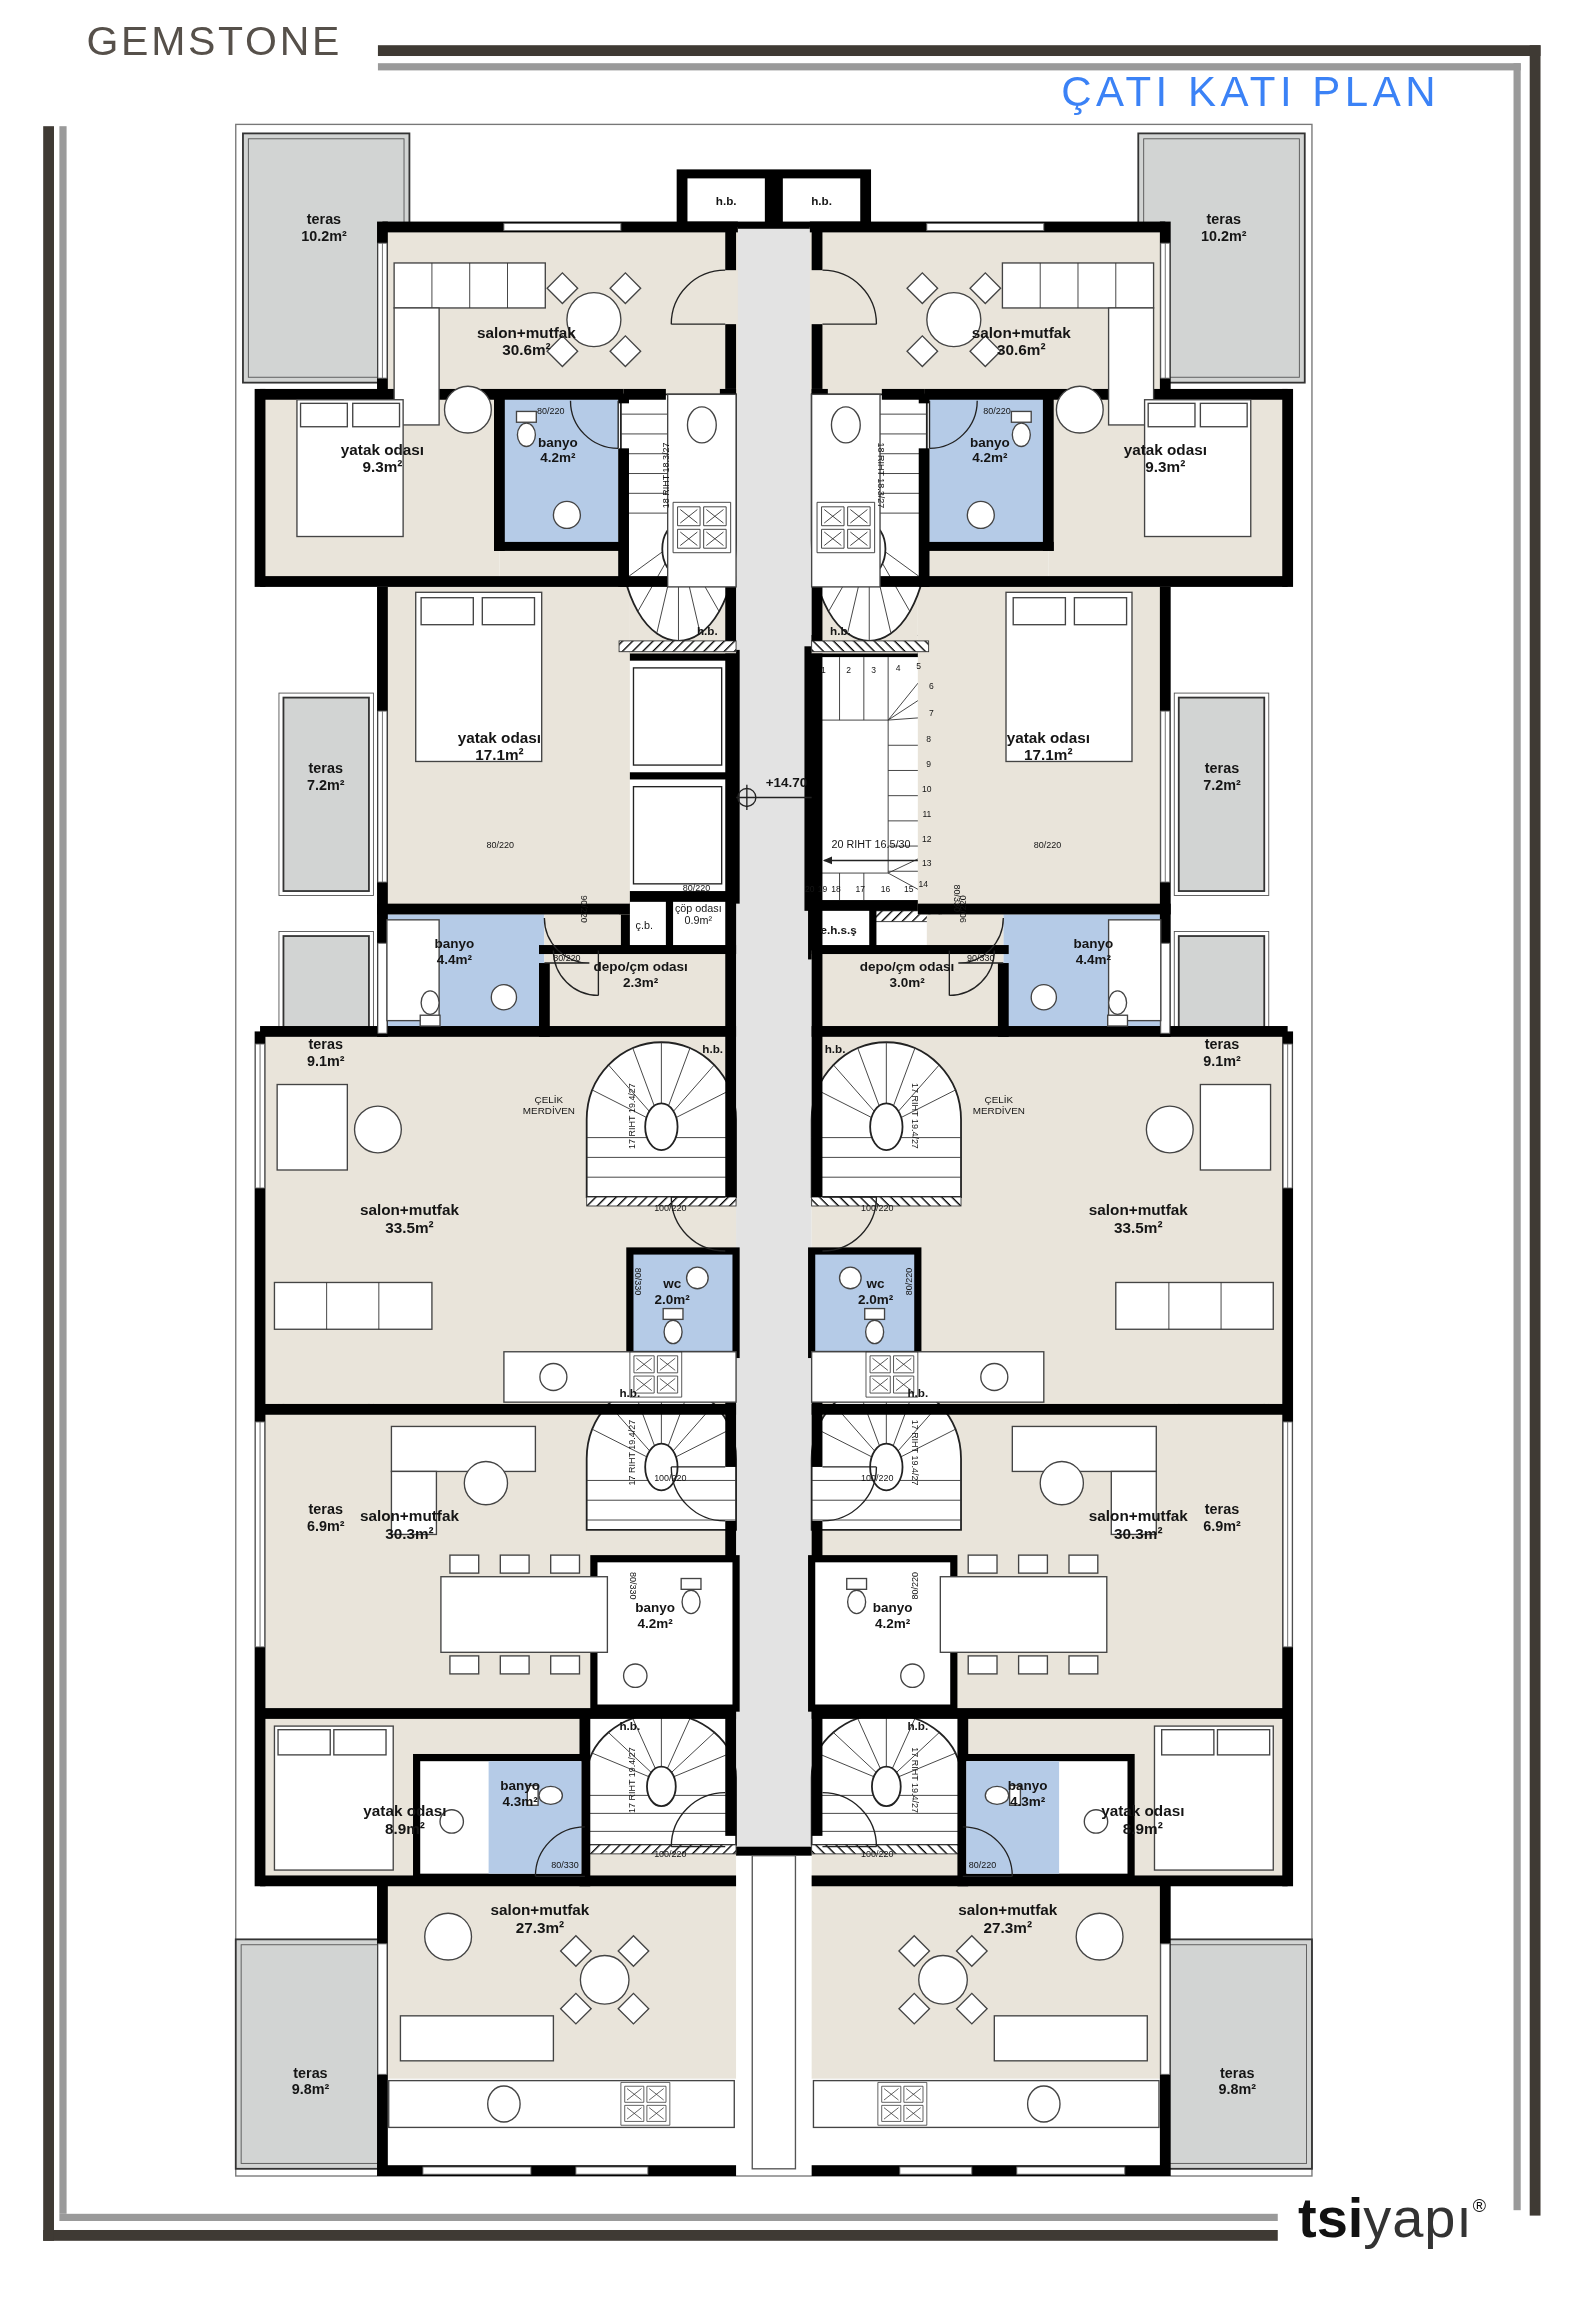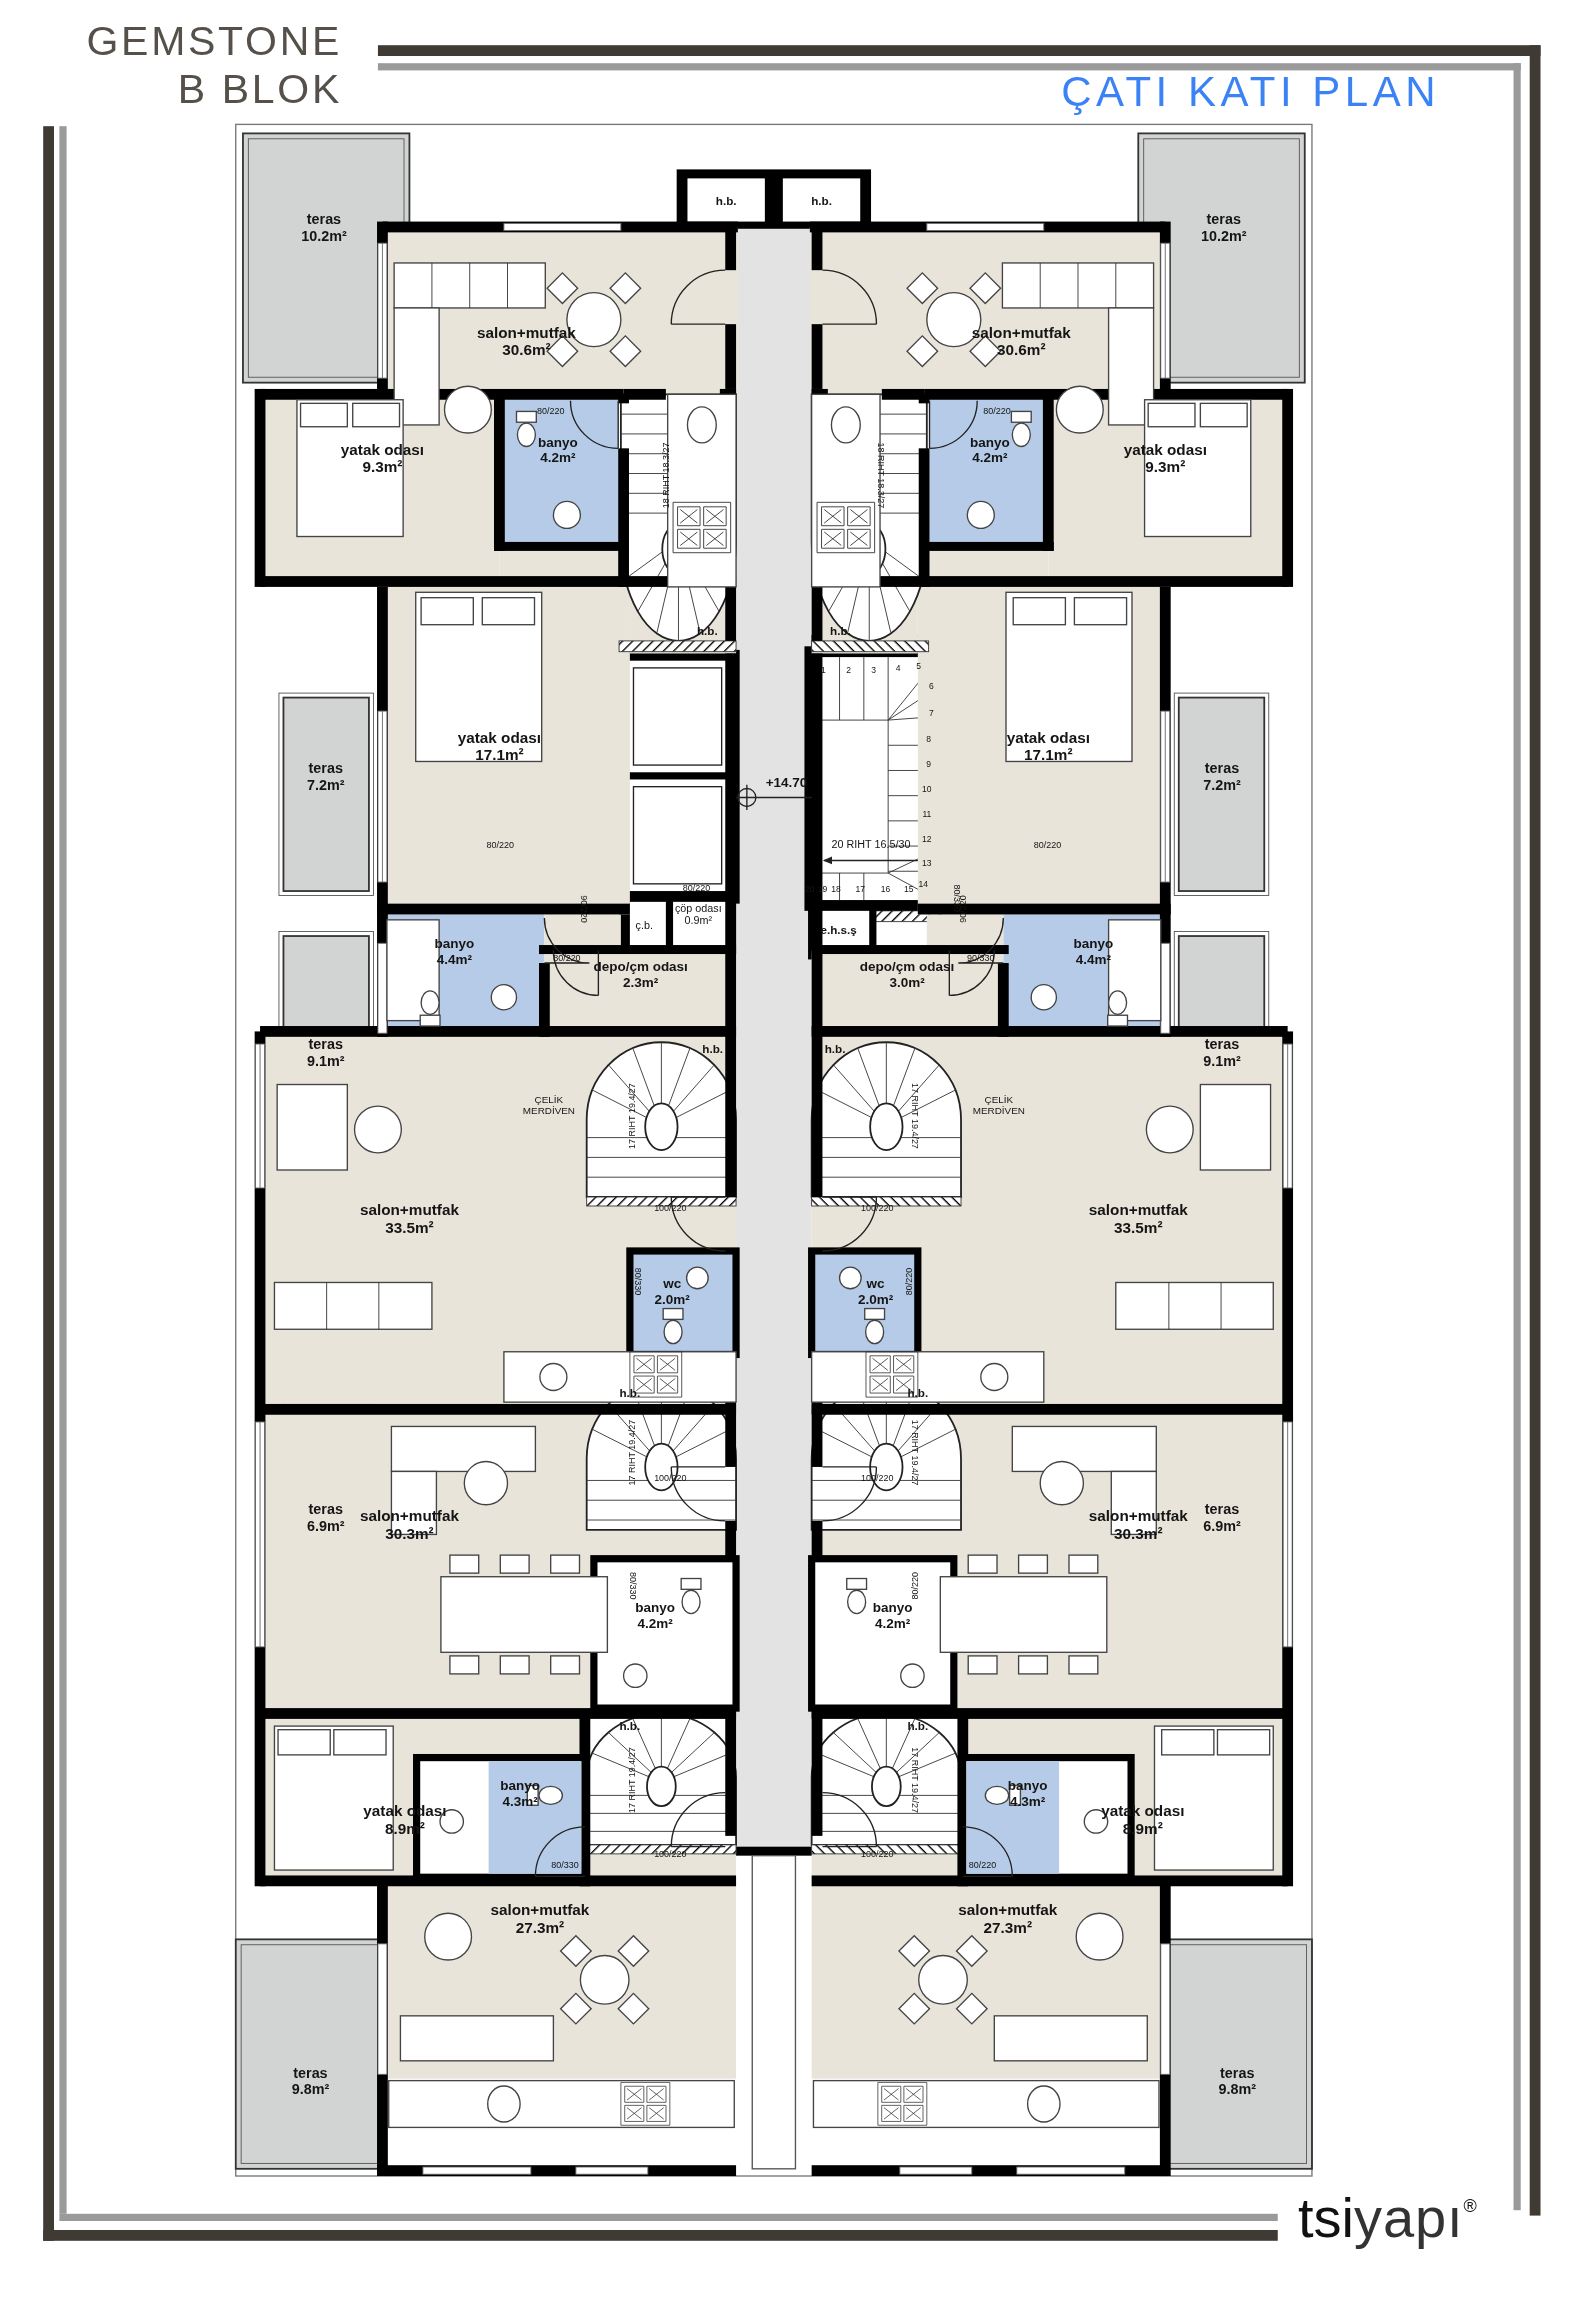--- a/index.html
+++ b/index.html
@@ -5,21 +5,21 @@
   html,body{margin:0;padding:0;background:#ffffff;}
   body{width:1590px;height:2304px;position:relative;overflow:hidden;
        font-family:"Liberation Sans",sans-serif;}
   #stage{position:absolute;left:0;top:0;width:1590px;height:2304px;}
   .title-block{position:absolute;left:27px;top:18px;width:315px;text-align:right;
        color:#56504a;font-size:41px;letter-spacing:2.7px;line-height:1.17;font-weight:400;}
   .plan-title{position:absolute;left:900px;top:68px;width:540px;text-align:right;
        color:#3b82f6;font-size:42px;letter-spacing:4.5px;font-weight:400;}
   .logo{position:absolute;left:1298px;top:2185px;width:270px;color:#111;font-size:56px;
        white-space:nowrap;}
-  .logo .b{font-weight:400;}
+  .logo .b{font-weight:700;}
   .logo .l{font-weight:400;color:#222;opacity:.92;letter-spacing:0.9px;}
   .logo .r{font-size:18px;vertical-align:25px;font-weight:400;}
   svg{position:absolute;left:0;top:0;}
   .ter{fill:#d2d4d3;stroke:#333;stroke-width:2;}
   .terln{fill:none;stroke:#555;stroke-width:1;}
   .beige{fill:#e9e4da;}
   .blue{fill:#b5cbe7;}
   .wall{fill:#000;}
   .thin{stroke:#222;stroke-width:1.5;fill:none;}
   .furn{stroke:#444;stroke-width:1.5;fill:#fff;}
@@ -28,21 +28,20 @@
   .win{fill:#fff;stroke:#666;stroke-width:1;}
   .lbl{fill:#151515;}
 </style>
 </head>
 <body>
 
 <div id="stage">
 
   <div class="title-block">
     <div>GEMSTONE</div>
-    <div>B BLOK</div>
   </div>
 
   <div class="plan-title">ÇATI KATI PLAN</div>
 
   <div class="logo"><span class="b">tsi</span><span class="l">yapı</span><span class="r">®</span></div>
 
   <svg id="plan-svg" width="1590" height="2304" viewBox="0 0 1767 2560" xmlns="http://www.w3.org/2000/svg" xmlns:xlink="http://www.w3.org/1999/xlink">
 
     <defs>
       <pattern id="hatch" patternUnits="userSpaceOnUse" width="8" height="8" patternTransform="rotate(45)">

